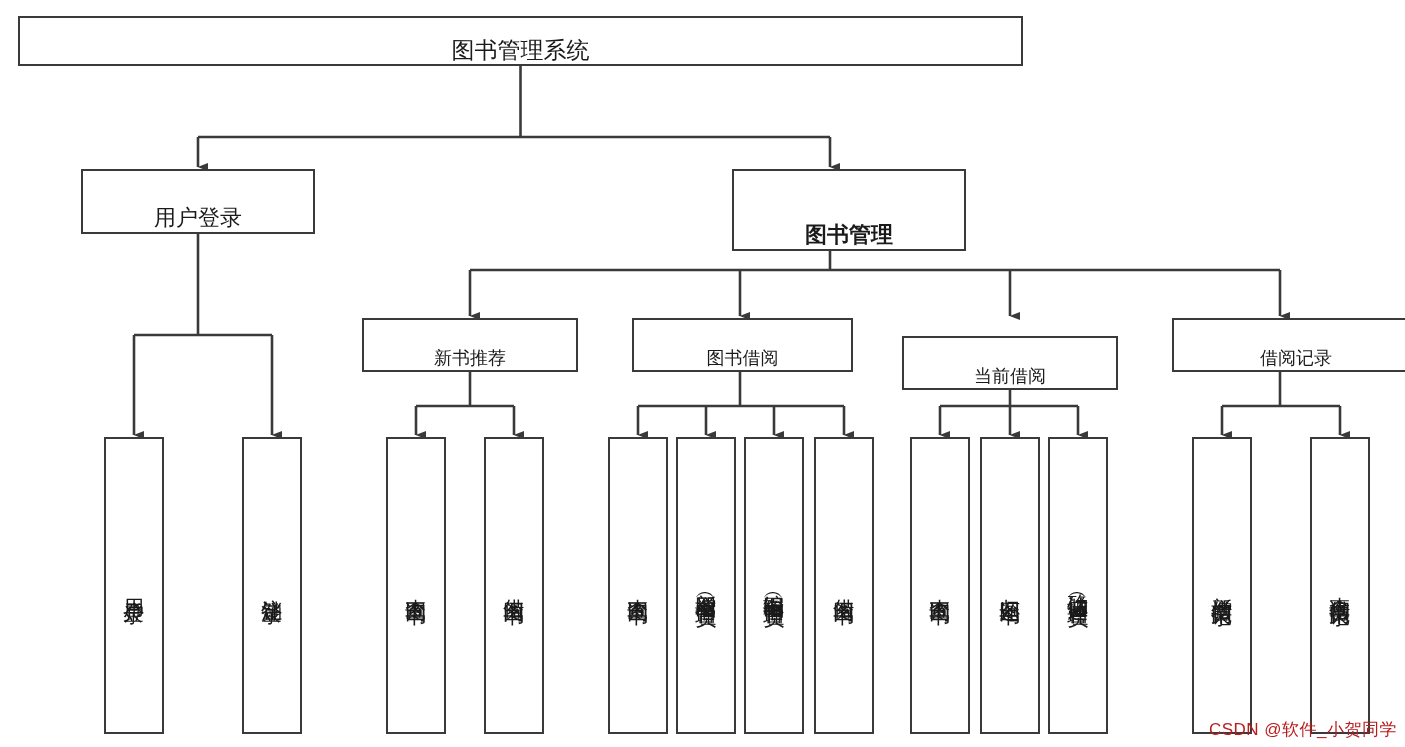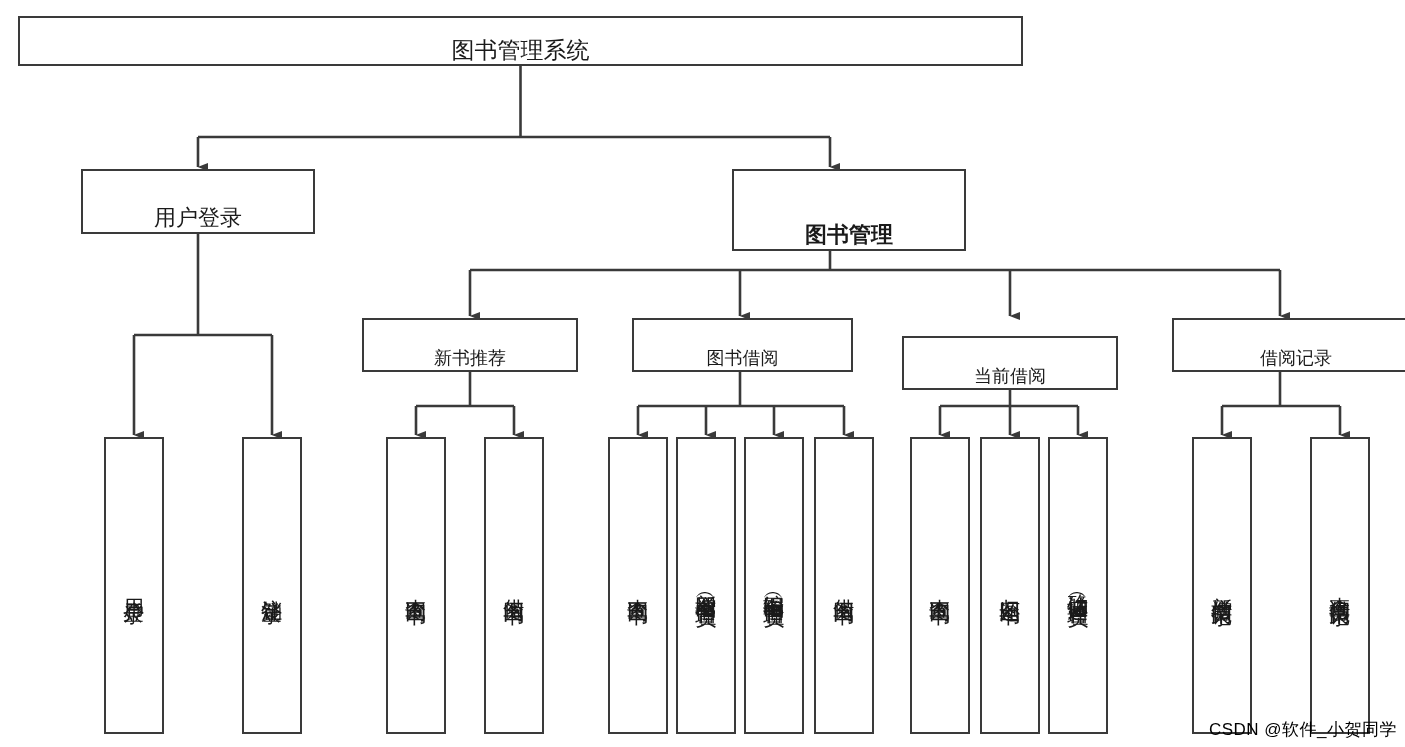--- a/index.html
+++ b/index.html
@@ -62,21 +62,21 @@
     height: 100%;
     display: flex;
     align-items: center;
     justify-content: center;
   }
   .watermark {
     position: absolute;
     right: 8px;
     bottom: 6px;
     font-size: 17px;
-    color: #000000;
+    color: #b91c1c;
     letter-spacing: 0.5px;
     white-space: nowrap;
     user-select: none;
   }
 </style>
 </head>
 <body>
 
 <div id="canvas">
 

